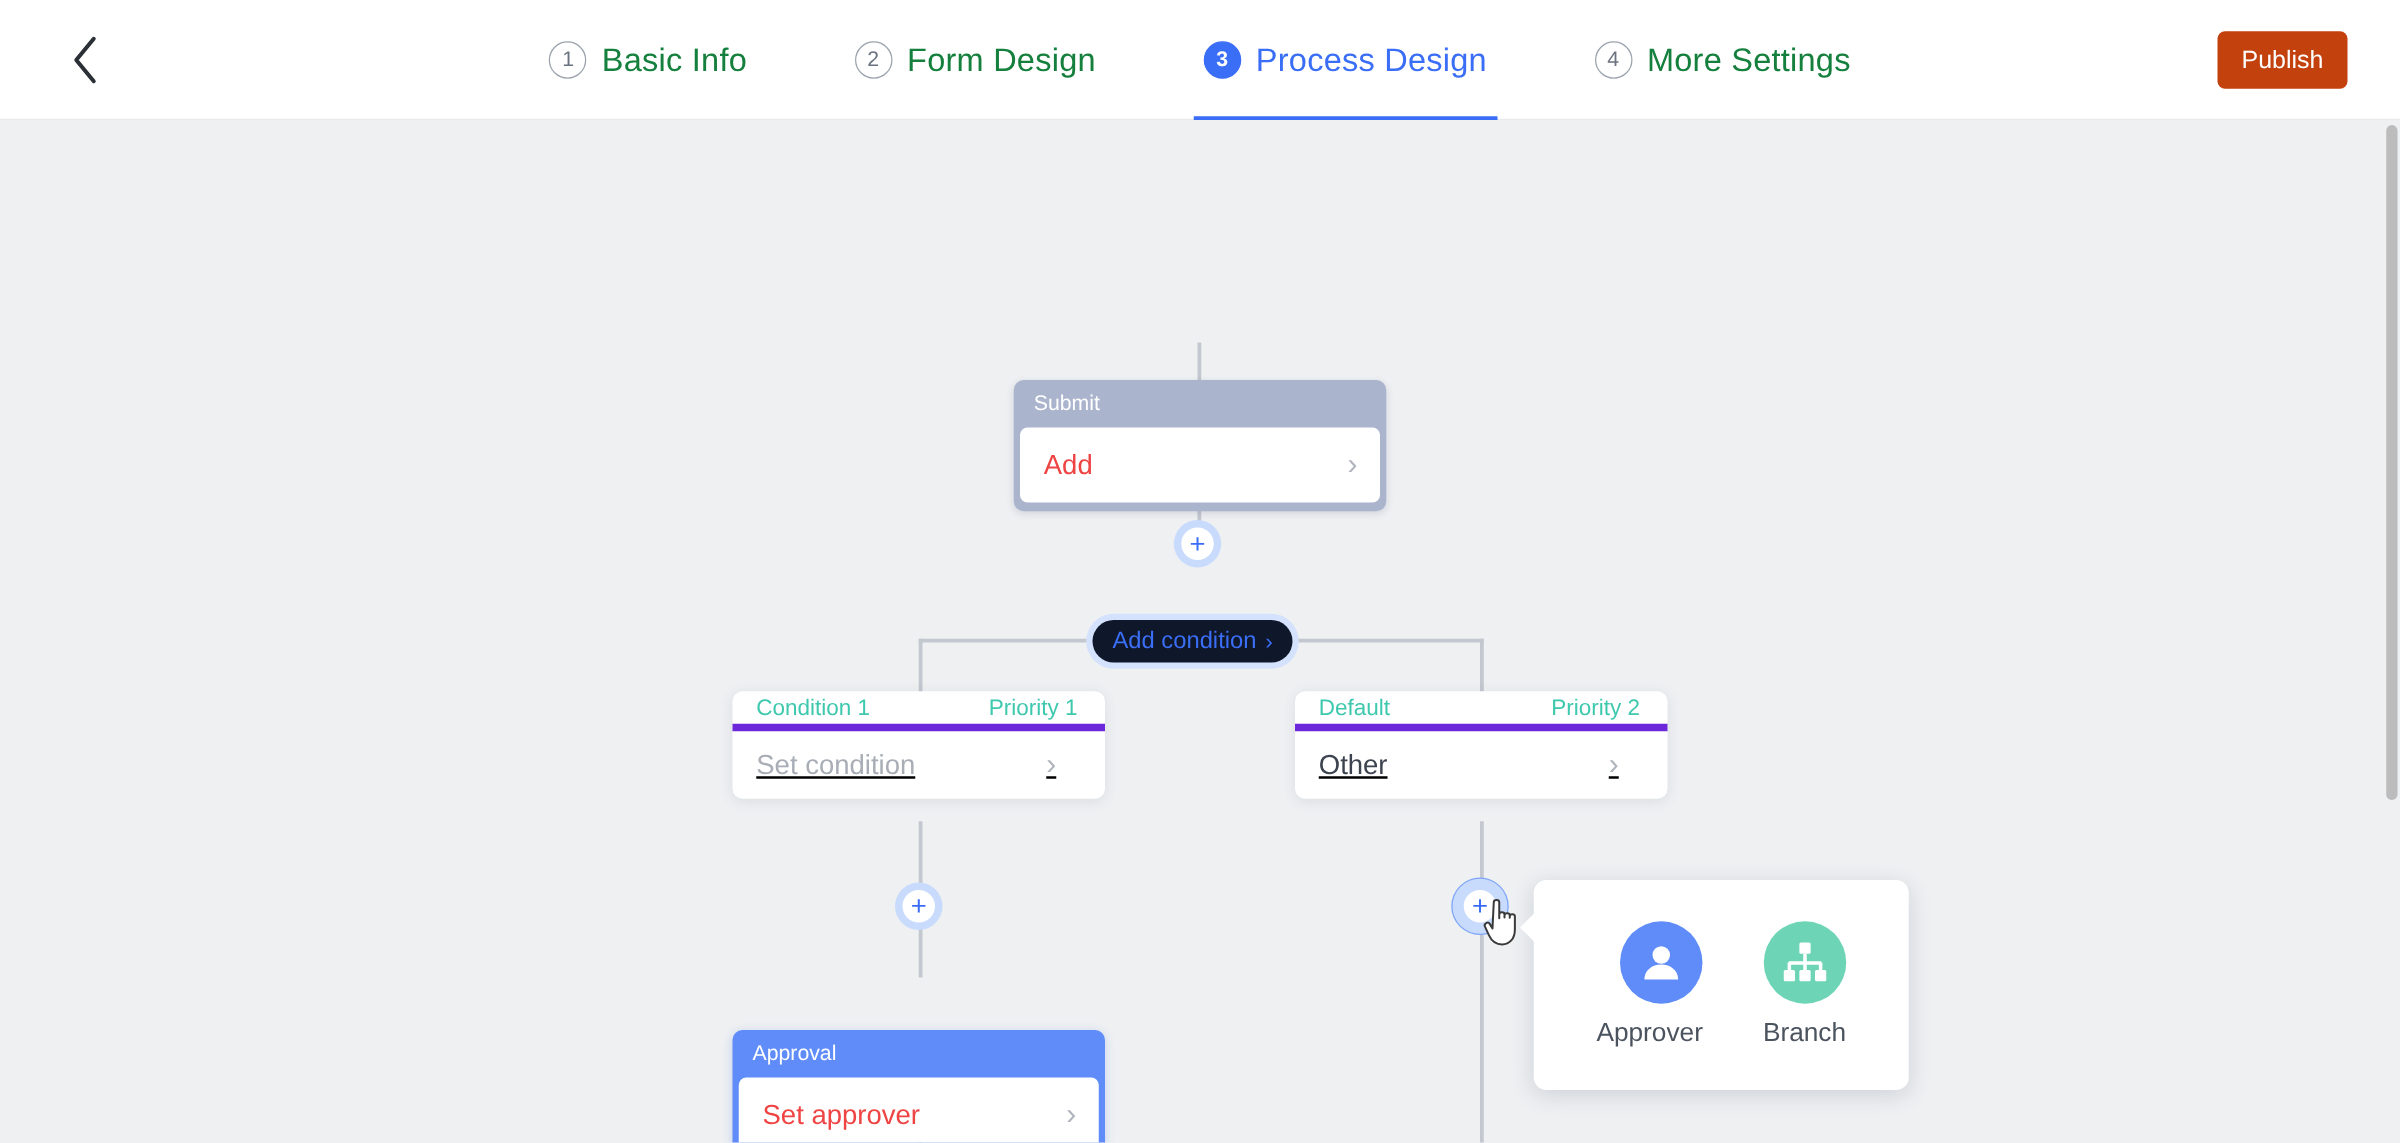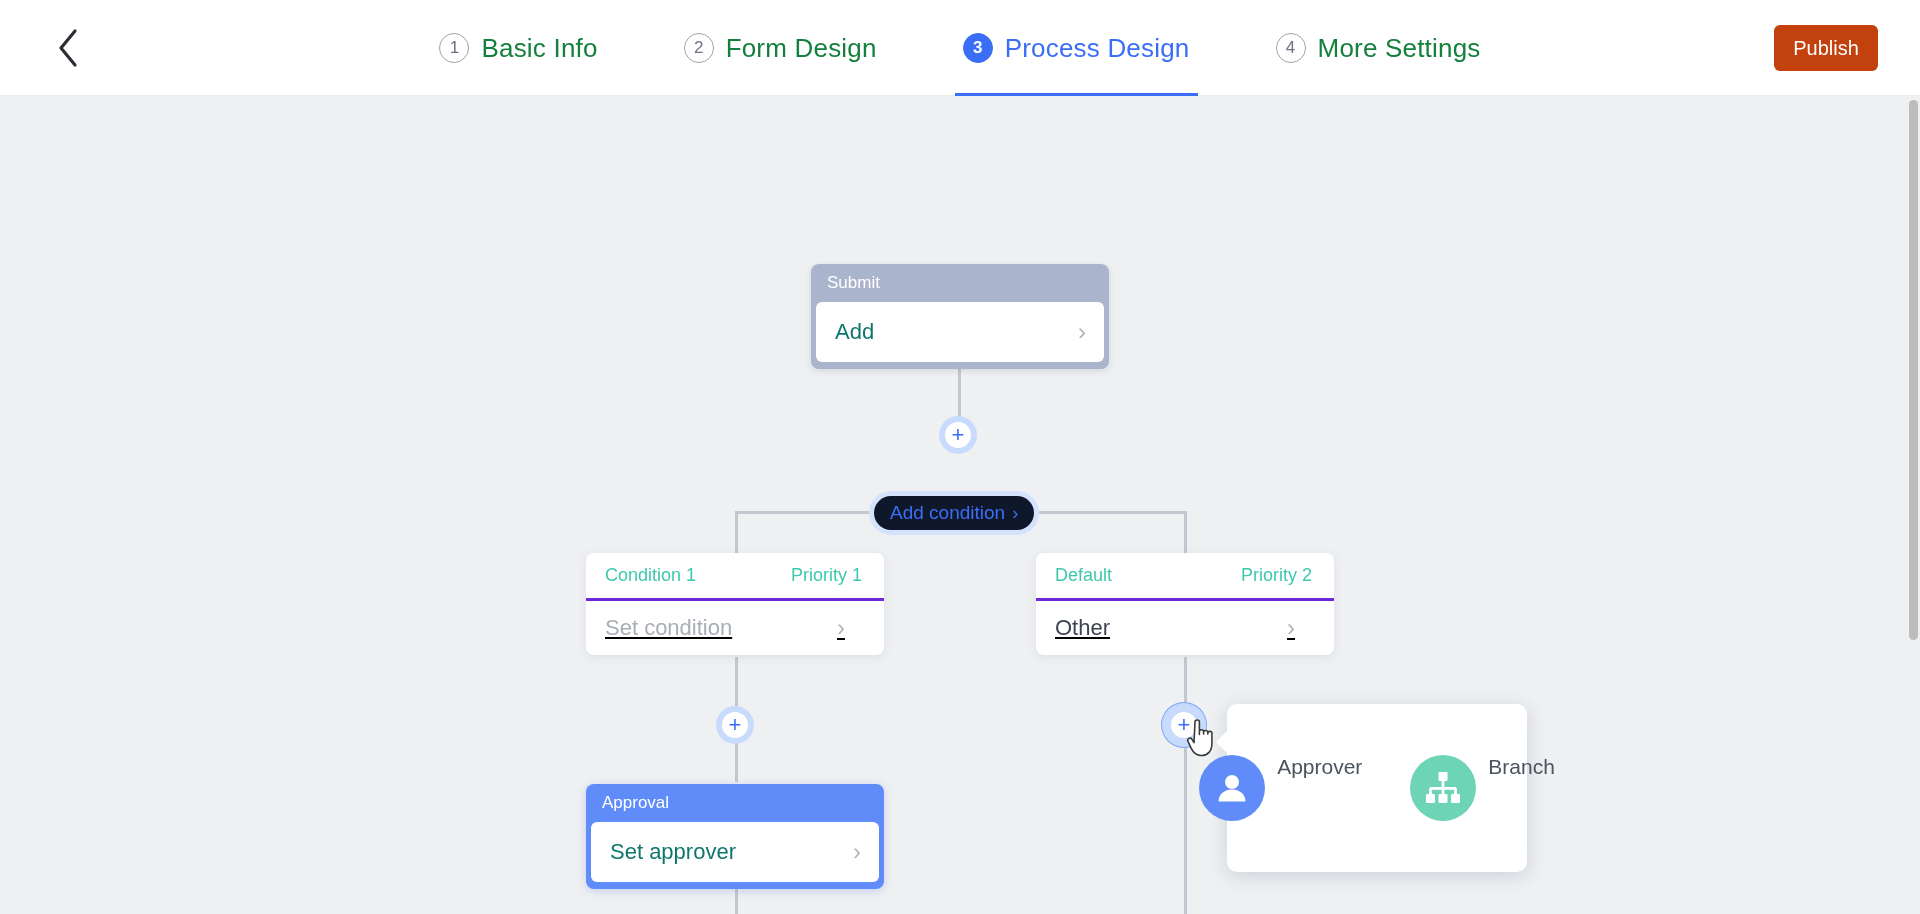--- a/index.html
+++ b/index.html
@@ -100,55 +100,56 @@
     color: #3b6ef6; font-size: 22px; line-height: 20px;
   }
   .plus.focus { box-shadow: 0 0 0 3px #c9dbfd, 0 0 0 4px #7ea4f7; }
 
   
   .node {
     position: absolute;
     border-radius: 8px;
     z-index: 5;
     cursor: pointer;
+    margin-top: 40px;
   }
   .node-head {
     height: 38px;
     padding: 0 16px;
     display: flex; align-items: center;
     color: #ffffff;
     font-size: 17px;
   }
   .node-body {
     background: #ffffff;
     border-radius: 6px;
     height: 60px;
     margin: 0 5px 5px 5px;
     padding: 0 18px 0 19px;
     display: flex; align-items: center; justify-content: space-between;
   }
-  .node-body .txt { font-size: 22px; color: #0f766e; }
+  .node-body .txt { font-size: 22px; color: #ef4444; }
   .chev { color: #b0b5bd; font-size: 24px; line-height: 1; }
 
   .node.submit { background: #aab4cd; box-shadow: 0 2px 6px rgba(90,100,130,.18); }
   .node.approval { background: #5f8cf8; box-shadow: 0 2px 8px rgba(70,110,230,.25); }
 
   
   .cond {
     position: absolute;
     background: #ffffff;
     border-radius: 8px;
     box-shadow: 0 2px 10px rgba(70,80,110,.10);
     z-index: 5; cursor: pointer;
   }
   .cond-head {
-    height: 48px;
+    height: 32px;
     display: flex; align-items: center; justify-content: space-between;
     padding: 0 22px 0 19px;
-    border-bottom: 3px solid #6d28d9;
+    border-bottom: 6px solid #6d28d9;
     font-size: 18px; color: #3ec8ae;
   }
   .cond-body {
     height: 54px;
     display: flex; align-items: center; justify-content: space-between;
     padding: 0 39px 0 19px;
     text-decoration: underline;
   }
   .cond-body .txt { font-size: 22px; color: #a8adb6; }
   .cond-body .txt.filled { color: #3d4450; }
@@ -181,21 +182,21 @@
   }
   .popup::before {
     content: "";
     position: absolute; left: -11px; top: 26px;
     width: 0; height: 0;
     border-top: 12px solid transparent;
     border-bottom: 12px solid transparent;
     border-right: 12px solid #ffffff;
   }
   .popup-item {
-    display: flex; flex-direction: row; align-items: flex-start; gap: 12px;
+    display: flex; flex-direction: column; align-items: flex-end; gap: 12px;
     cursor: pointer;
   }
   .pi-circle {
     width: 66px; height: 66px; border-radius: 50%;
     display: flex; align-items: center; justify-content: center;
   }
   .pi-circle.blue { background: #5f8cf8; }
   .pi-circle.green { background: #6dd5b6; }
   .pi-label { font-size: 21px; color: #4b535f; }
 

